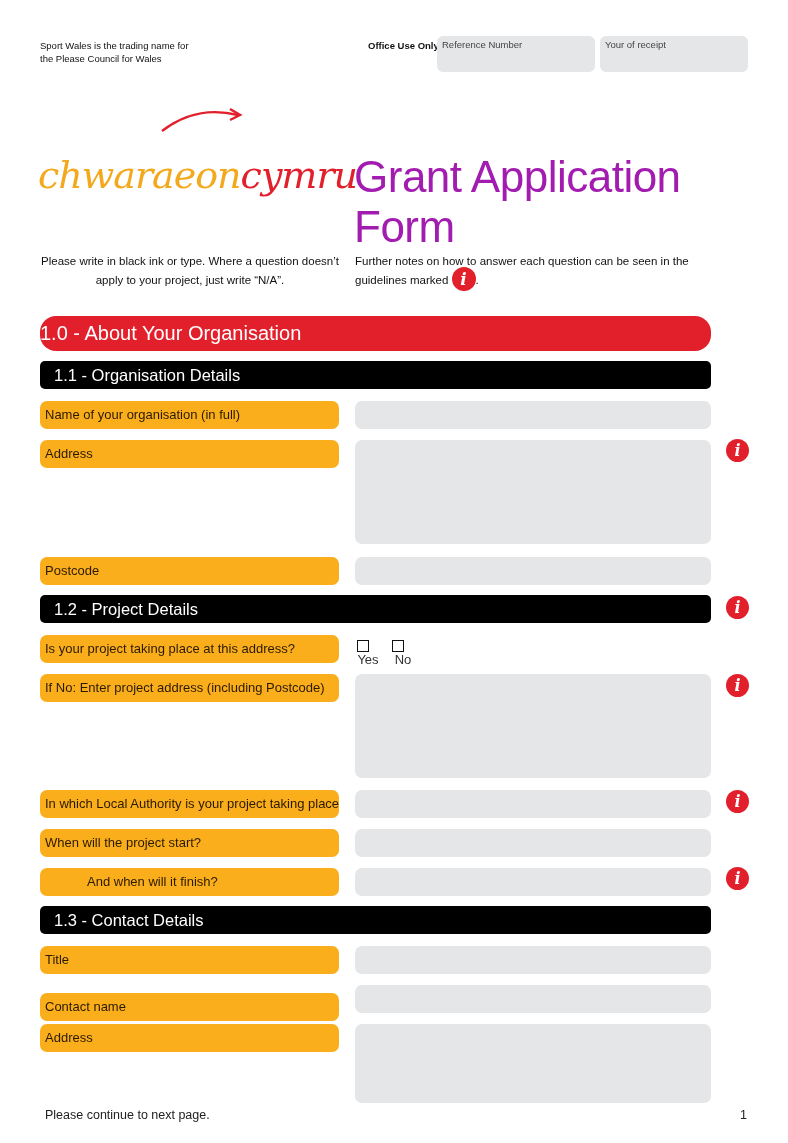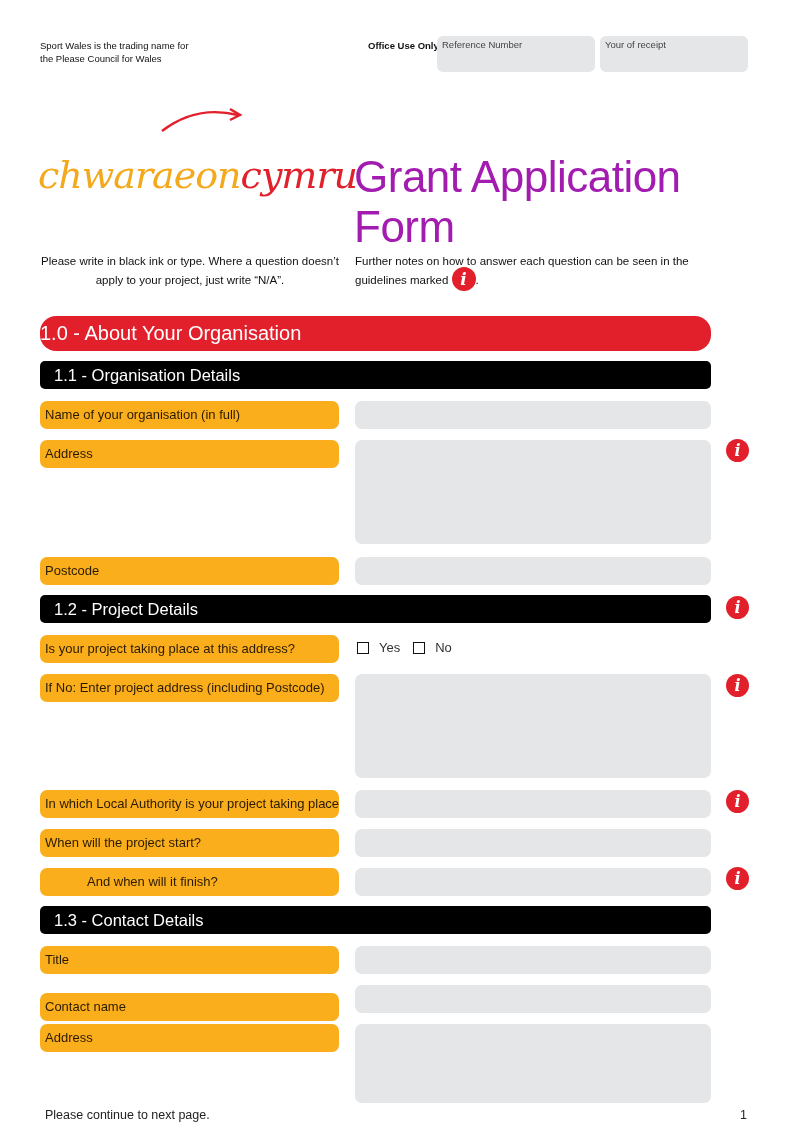--- a/index.html
+++ b/index.html
@@ -39,21 +39,21 @@
   .label { left: 40px; width: 299px; height: 28px; background: #faae1b; border-radius: 7px;
            font-size: 13px; line-height: 28px; padding-left: 5px; color: #2a1a00; white-space: nowrap; overflow: hidden; }
   .field { left: 355px; width: 356px; background: #e5e6e8; border-radius: 7px; border: none; }
 
   .info { left: 726px; width: 23px; height: 23px; border-radius: 50%; background: #e2202c;
           color: #fff; font-family: "DejaVu Serif", serif; font-style: italic; font-weight: bold;
           font-size: 16px; line-height: 23px; text-align: center; }
 
   .checks { left: 357px; top: 640px; font-size: 13px; color: #333; display: flex; align-items: center; }
   .cbox { width: 12px; height: 12px; border: 1.6px solid #111; display: inline-block; margin-right: 10px; }
-  .cgroup { display: flex; align-items: center; margin-right: 13px; }
+  .cgroup { display: flex; align-items: center; margin-right: 13px; flex-direction: column; }
 
   .footer-note { left: 45px; top: 1108px; font-size: 12.5px; color: #222; }
   .page-num { left: 740px; top: 1108px; font-size: 12.5px; color: #222; }
 </style>
 </head>
 <body>
 
 <div class="abs trading">
   <div>Sport Wales is the trading name for</div>
   <div>the Please Council for Wales</div>

